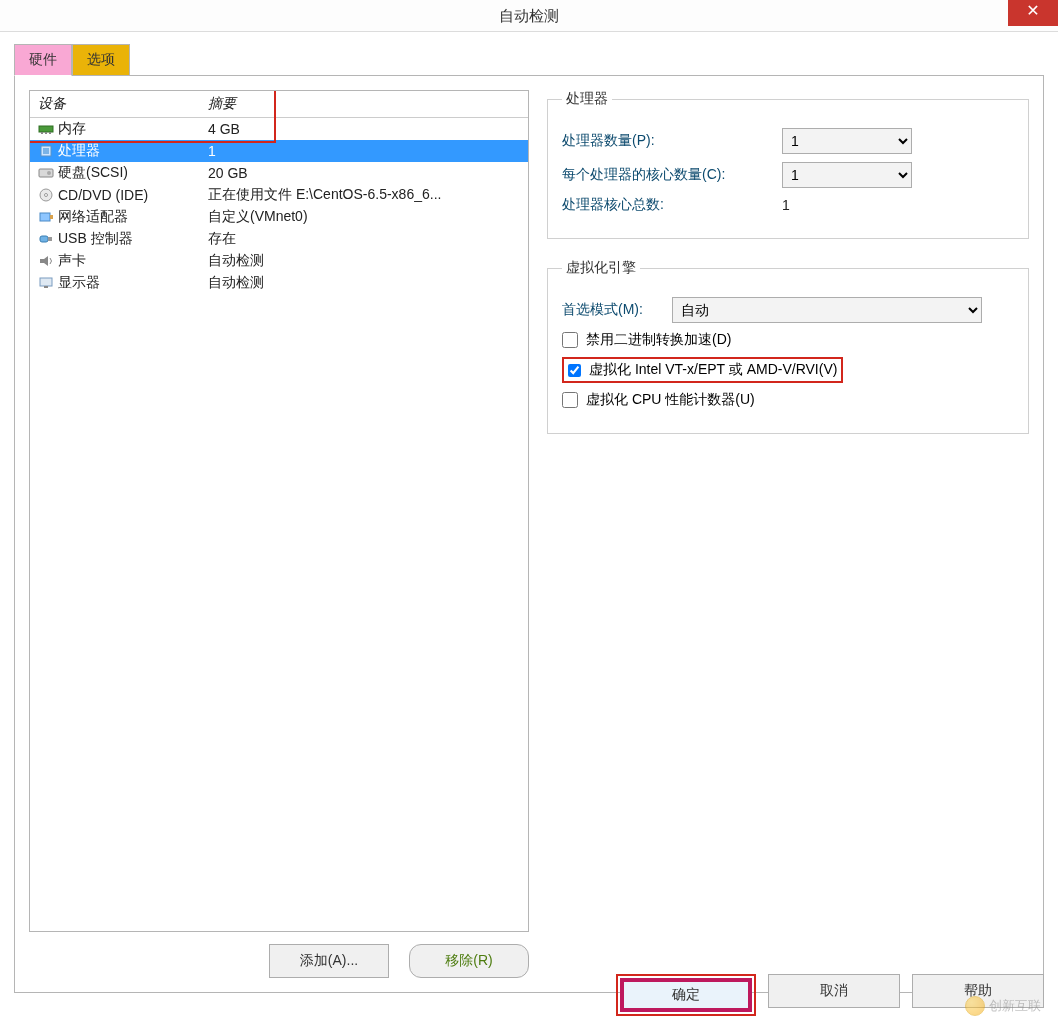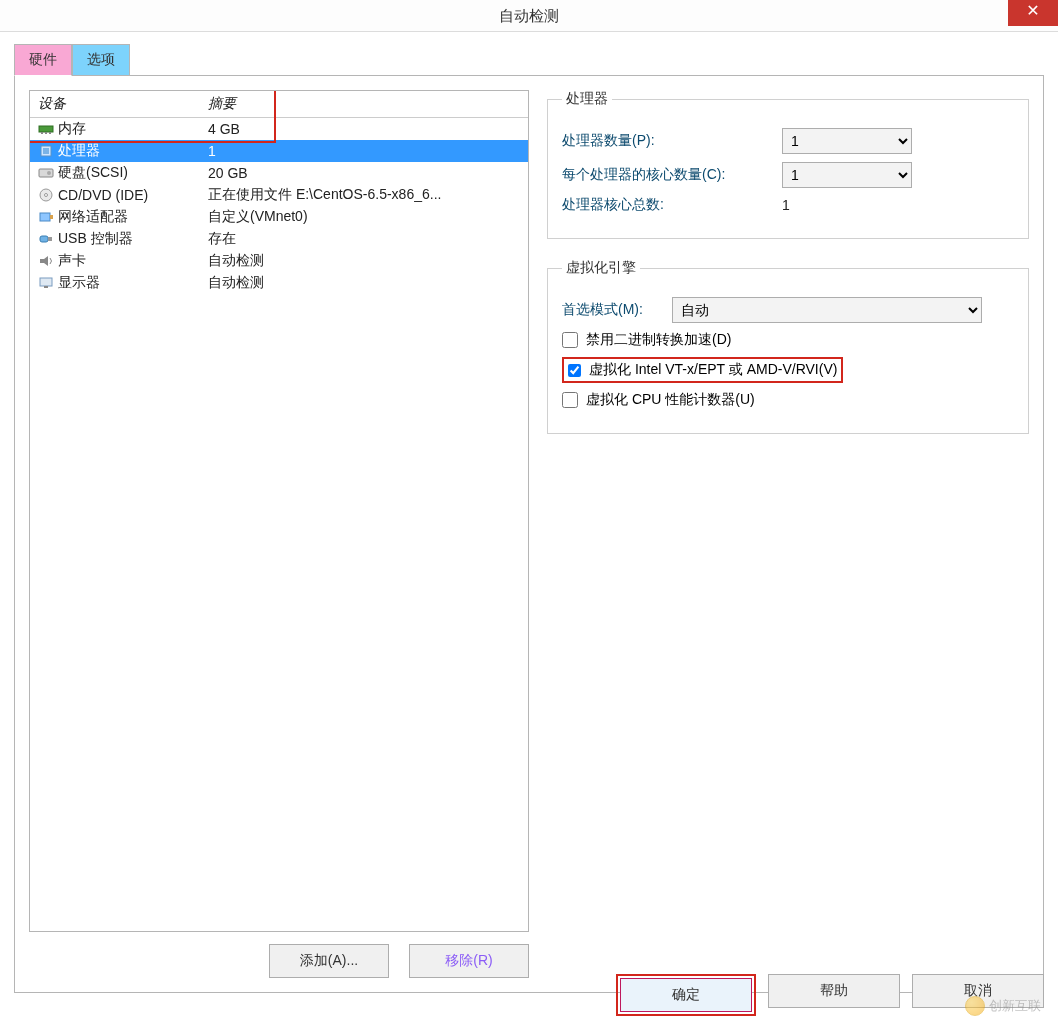--- a/index.html
+++ b/index.html
@@ -42,21 +42,21 @@
 .tab-row {
   display: flex;
   gap: 0;
   position: relative;
   z-index: 2;
 }
 .tab {
   padding: 6px 14px;
   border: 1px solid #b5b5b5;
   border-bottom: none;
-  background: #7dd3fc;
+  background: #eab308;
   cursor: pointer;
   color: #333;
   font-size: 14px;
   position: relative;
 }
 .tab.active {
   background: #f9a8d4;
   border-bottom: 1px solid #fff;
   margin-bottom: -1px;
 }
@@ -123,21 +123,22 @@
 .btn {
   min-width: 120px;
   height: 34px;
   border: 1px solid #adadad;
   background: #f0f0f0;
   color: #333;
   cursor: pointer;
   font-size: 14px;
 }
 .btn.disabled {
-  color: #8b5cf6;
+  color: #4d7c0f;
+  border-radius: 12px;
 }
 .right-col {
   flex: 1;
   display: flex;
   flex-direction: column;
   gap: 20px;
 }
 fieldset.groupbox {
   border: 1px solid #d0d0d0;
   padding: 12px 14px 16px 14px;
@@ -188,21 +189,21 @@
   justify-content: flex-end;
   gap: 12px;
 }
 .bottom-bar .btn { min-width: 132px; }
 .ok-wrap {
   border: 2px solid #d2261c;
   padding: 2px;
   display: inline-block;
 }
 .ok-wrap .btn {
-  border: 1px solid #be185d;
+  border: 4px solid #be185d;
   background: #eaf3fb;
 }
 .watermark {
   position:absolute;
   right: 17px;
   bottom: 8px;
   display:flex;
   align-items:center;
   gap:4px;
   opacity:0.5;
@@ -401,21 +402,21 @@
           <span>虚拟化 CPU 性能计数器(U)</span>
         </div>
       </fieldset>
     </div>
   </div>
 
   <div class="bottom-bar">
     <span class="ok-wrap">
       <button class="btn">确定</button>
     </span>
+    <button class="btn">取消</button>
     <button class="btn">帮助</button>
-    <button class="btn">取消</button>
   </div>
 </div>
 
 <div class="watermark">
   <span class="logo"></span>
   <span>创新互联</span>
 </div>
 
 </body></html>

